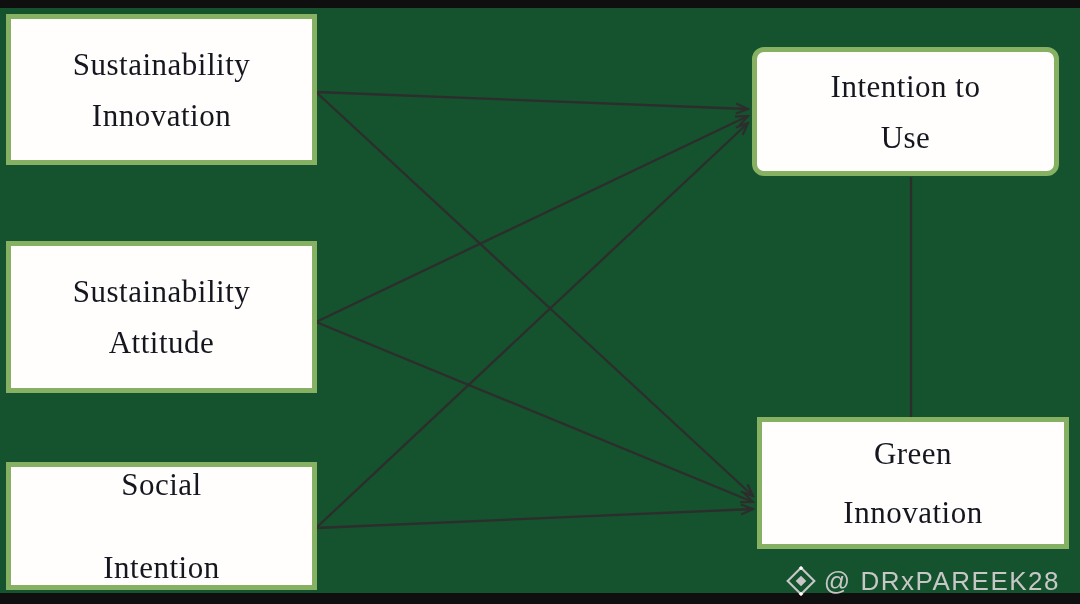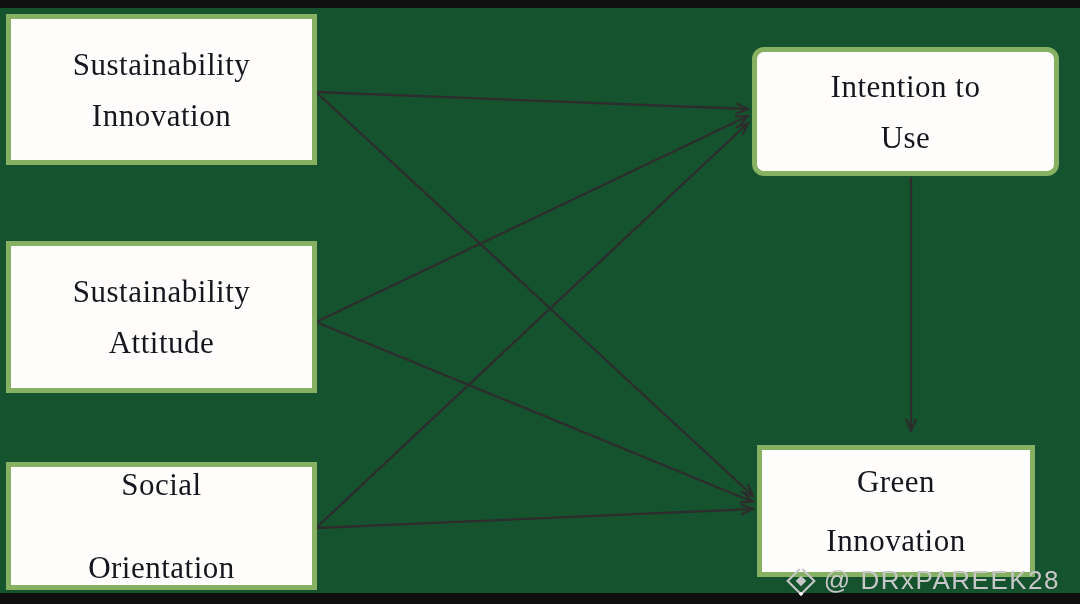--- a/index.html
+++ b/index.html
@@ -31,30 +31,30 @@
     font-size:31px;
     line-height:51px;
     box-sizing:border-box;
     letter-spacing:0.5px;
   }
   .node span{display:block;}
   #box-so{left:6px;  top:14px;  width:311px; height:151px;}
   #box-sa{left:6px;  top:241px; width:311px; height:152px;}
   #box-sp{left:6px;  top:462px; width:311px; height:128px;gap:32px;}
   #box-itu{left:752px;top:47px; width:307px; height:129px;border-radius:12px;}
-  #box-gi{left:757px; top:445px;width:278px; height:132px;gap:8px;}
+  #box-gi{left:757px; top:417px;width:312px; height:132px;gap:8px;}
   svg.arrows{
     position:absolute;left:0;top:0;width:1080px;height:604px;
     pointer-events:none;
   }
   svg.arrows line{stroke:var(--arrow);stroke-width:2.3;}
   .watermark{
     position:absolute;
     right:20px;bottom:7px;
-    display:flex;align-items:flex-start;gap:7px;
+    display:flex;align-items:center;gap:7px;
     color:var(--wm);
     font-family:"Liberation Sans","DejaVu Sans",sans-serif;
     font-size:26px;
     letter-spacing:1.5px;
     user-select:none;
   }
   .wm-icon{width:32px;height:32px;flex:0 0 auto;}
 </style>
 </head>
 <body>
@@ -84,21 +84,21 @@
     <span>Innovation</span>
   </div>
 
   <div class="node" id="box-sa">
     <span>Sustainability</span>
     <span>Attitude</span>
   </div>
 
   <div class="node" id="box-sp">
     <span>Social</span>
-    <span>Orientation</span>
+    <span>Intention</span>
   </div>
 
   <div class="node" id="box-itu">
     <span>Intention to</span>
     <span>Use</span>
   </div>
 
   <div class="node" id="box-gi">
     <span>Green</span>
     <span>Innovation</span>

